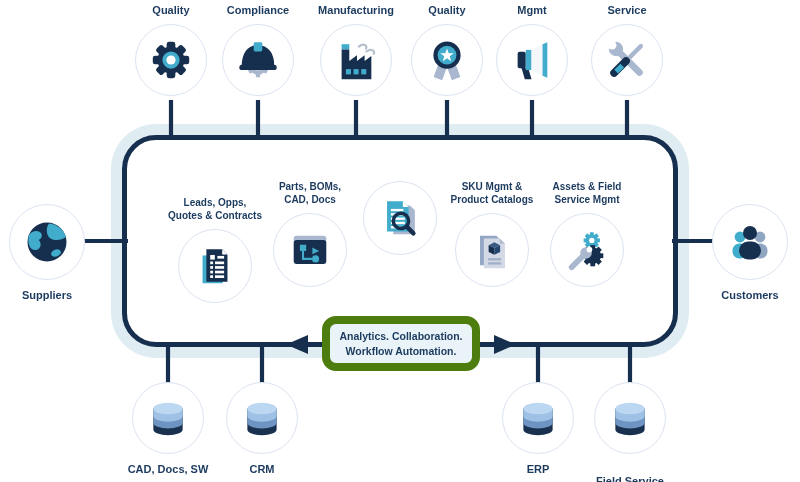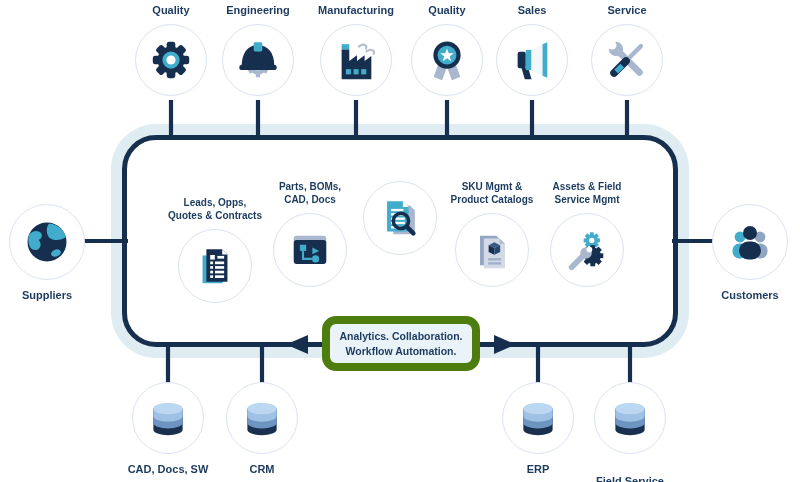--- a/index.html
+++ b/index.html
@@ -63,21 +63,21 @@
           <rect x="5" y="19.5" width="38" height="9" rx="2.5" transform="rotate(135 24 24)"></rect>
           <circle cx="24" cy="24" r="14"></circle>
         </g>
         <circle cx="24" cy="24" r="9" fill="#41ACCB"></circle>
         <circle cx="24" cy="24" r="4.8" fill="#fff"></circle>
       </svg>
     </div>
   </div>
 
   <div class="node" style="left:198px;top:4px;width:120px;">
-    <div class="nlabel gap-b">Engineering</div>
+    <div class="nlabel gap-b">Compliance</div>
     <div class="circle c72">
       <svg width="46" height="46" viewBox="0 0 48 48">
         <g fill="#A9B7CF">
           <rect x="21.75" y="20" width="4.5" height="22"></rect>
           <rect x="21.75" y="20" width="4.5" height="22" transform="rotate(60 24 31)"></rect>
           <rect x="21.75" y="20" width="4.5" height="22" transform="rotate(120 24 31)"></rect>
           <circle cx="24" cy="31" r="8.5"></circle>
         </g>
         <circle cx="24" cy="31" r="3.8" fill="#fff"></circle>
         <path d="M7,30.5 C7,15.5 14,8.5 24,8.5 C34,8.5 41,15.5 41,30.5 Z" fill="#172F4E"></path>
@@ -113,21 +113,21 @@
           <rect x="25.5" y="25" width="9.5" height="19" transform="rotate(-20 30.25 34.5)"></rect>
         </g>
         <circle cx="24" cy="19" r="14.2" fill="#172F4E"></circle>
         <circle cx="24" cy="19" r="9.8" fill="#41ACCB"></circle>
         <polygon points="24,12 25.8,16.9 31,17 26.9,20.2 28.3,25.2 24,22.2 19.7,25.2 21.1,20.2 17,17 22.2,16.9" fill="#fff"></polygon>
       </svg>
     </div>
   </div>
 
   <div class="node" style="left:472px;top:4px;width:120px;">
-    <div class="nlabel gap-b">Sales</div>
+    <div class="nlabel gap-b">Mgmt</div>
     <div class="circle c72">
       <svg width="46" height="46" viewBox="0 0 48 48">
         <polygon points="13,32 20,32 23.5,44 16.5,44" fill="#172F4E"></polygon>
         <rect x="9" y="15.5" width="8.5" height="17" rx="2" fill="#172F4E"></rect>
         <rect x="17.5" y="13.5" width="6" height="21" fill="#41ACCB"></rect>
         <polygon points="23.5,13.5 35,7.5 35,40.5 23.5,34.5" fill="#F4F7FA"></polygon>
         <polygon points="35,7.5 40,5.5 40,42.5 35,40.5" fill="#41ACCB"></polygon>
       </svg>
     </div>
   </div>

